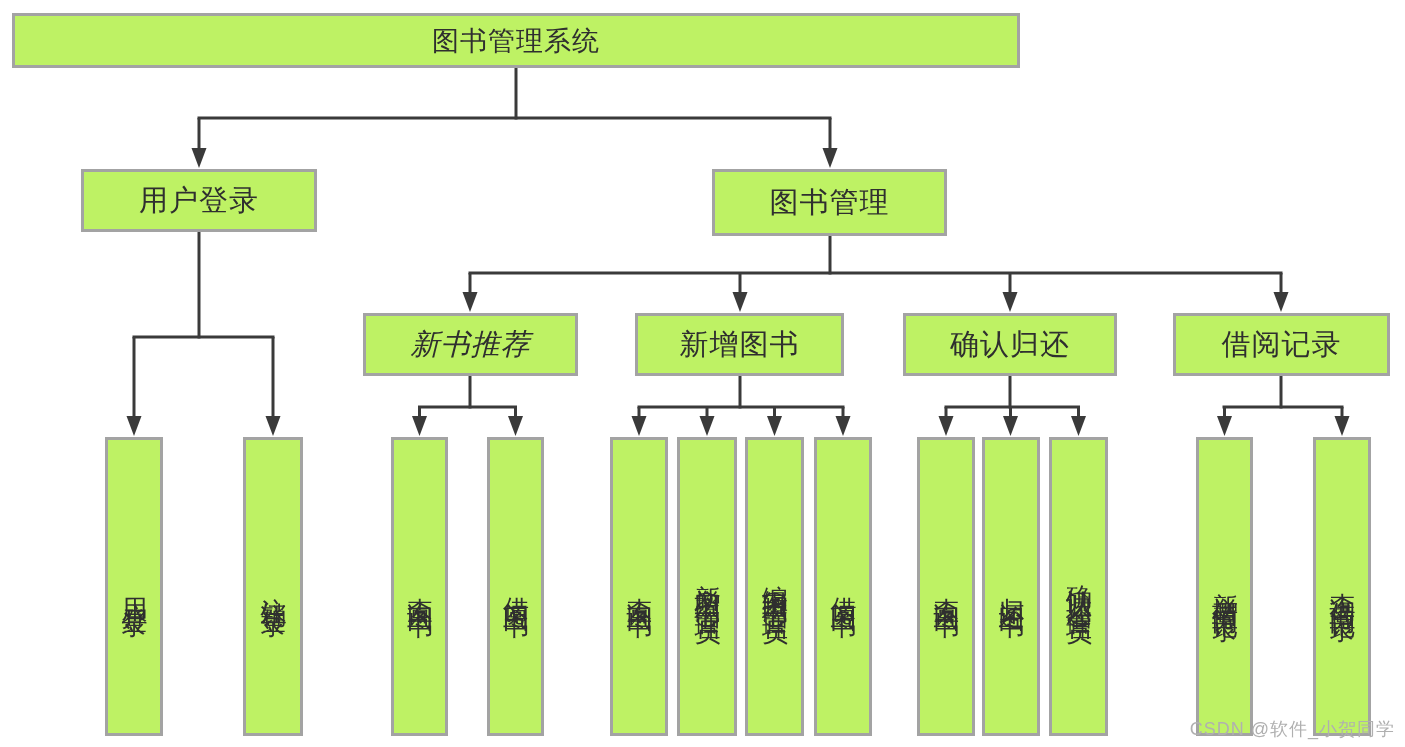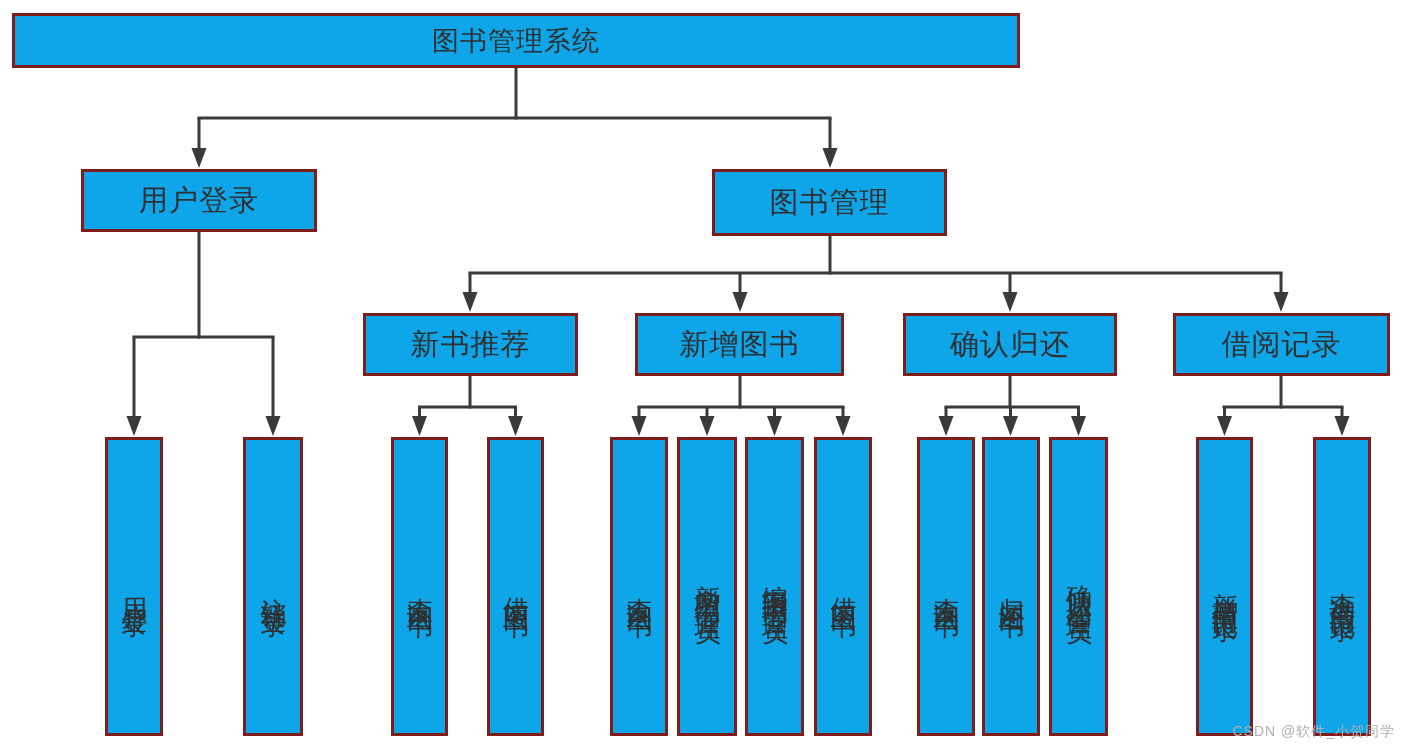--- a/index.html
+++ b/index.html
@@ -4,34 +4,34 @@
 <style>
   html,body{margin:0;padding:0;background:#ffffff;}
   body{
     width:1405px;height:747px;position:relative;overflow:hidden;
     font-family:"Liberation Sans",sans-serif;color:#2f2f2f;
   }
   .connector-layer{position:absolute;left:0;top:0;width:1405px;height:747px;z-index:0;}
   .connector-layer line{stroke:#3a3a3a;stroke-width:3;}
   .connector-layer polygon{fill:#3a3a3a;}
   .node{
-    position:absolute;box-sizing:border-box;background:#0ea5e9;
-    border:3px solid #7f1d1d;display:flex;align-items:center;justify-content:center;
+    position:absolute;box-sizing:border-box;background:#bef264;
+    border:3px solid #a3a3a3;display:flex;align-items:center;justify-content:center;
     z-index:1;text-align:center;
   }
   .node-h{font-size:29px;letter-spacing:1px;}
   .node-root{font-size:27px;}
   .node-v span{
     writing-mode:vertical-rl;text-orientation:mixed;
     font-size:26px;letter-spacing:5px;line-height:1.15;
     display:block;white-space:nowrap;
   }
   .watermark{
     position:absolute;right:10px;bottom:6px;z-index:3;
-    font-size:14px;color:#b0b0b0;letter-spacing:1px;white-space:nowrap;
+    font-size:18px;color:#b0b0b0;letter-spacing:1px;white-space:nowrap;
   }
 </style>
 </head>
 <body>
 
 <svg class="connector-layer" viewBox="0 0 1405 747" xmlns="http://www.w3.org/2000/svg">
   <g>
     <line x1="516" y1="67" x2="516" y2="119.5"></line>
     <line x1="197.5" y1="118" x2="831.5" y2="118"></line>
     <line x1="199" y1="118" x2="199" y2="150"></line>
@@ -103,21 +103,21 @@
   <span>图书管理系统</span>
 </div>
 
 <div class="node node-h" style="left:81px;top:169px;width:236px;height:63px;">
   <span>用户登录</span>
 </div>
 <div class="node node-h" style="left:712px;top:169px;width:235px;height:67px;">
   <span>图书管理</span>
 </div>
 
-<div class="node node-h" style="left:363px;top:313px;width:215px;height:63px;">
+<div class="node node-h" style="left:363px;top:313px;width:215px;height:63px;font-style:italic;">
   <span>新书推荐</span>
 </div>
 <div class="node node-h" style="left:635px;top:313px;width:209px;height:63px;">
   <span>新增图书</span>
 </div>
 <div class="node node-h" style="left:903px;top:313px;width:214px;height:63px;">
   <span>确认归还</span>
 </div>
 <div class="node node-h" style="left:1173px;top:313px;width:217px;height:63px;align-items:center;">
   <span>借阅记录</span>

